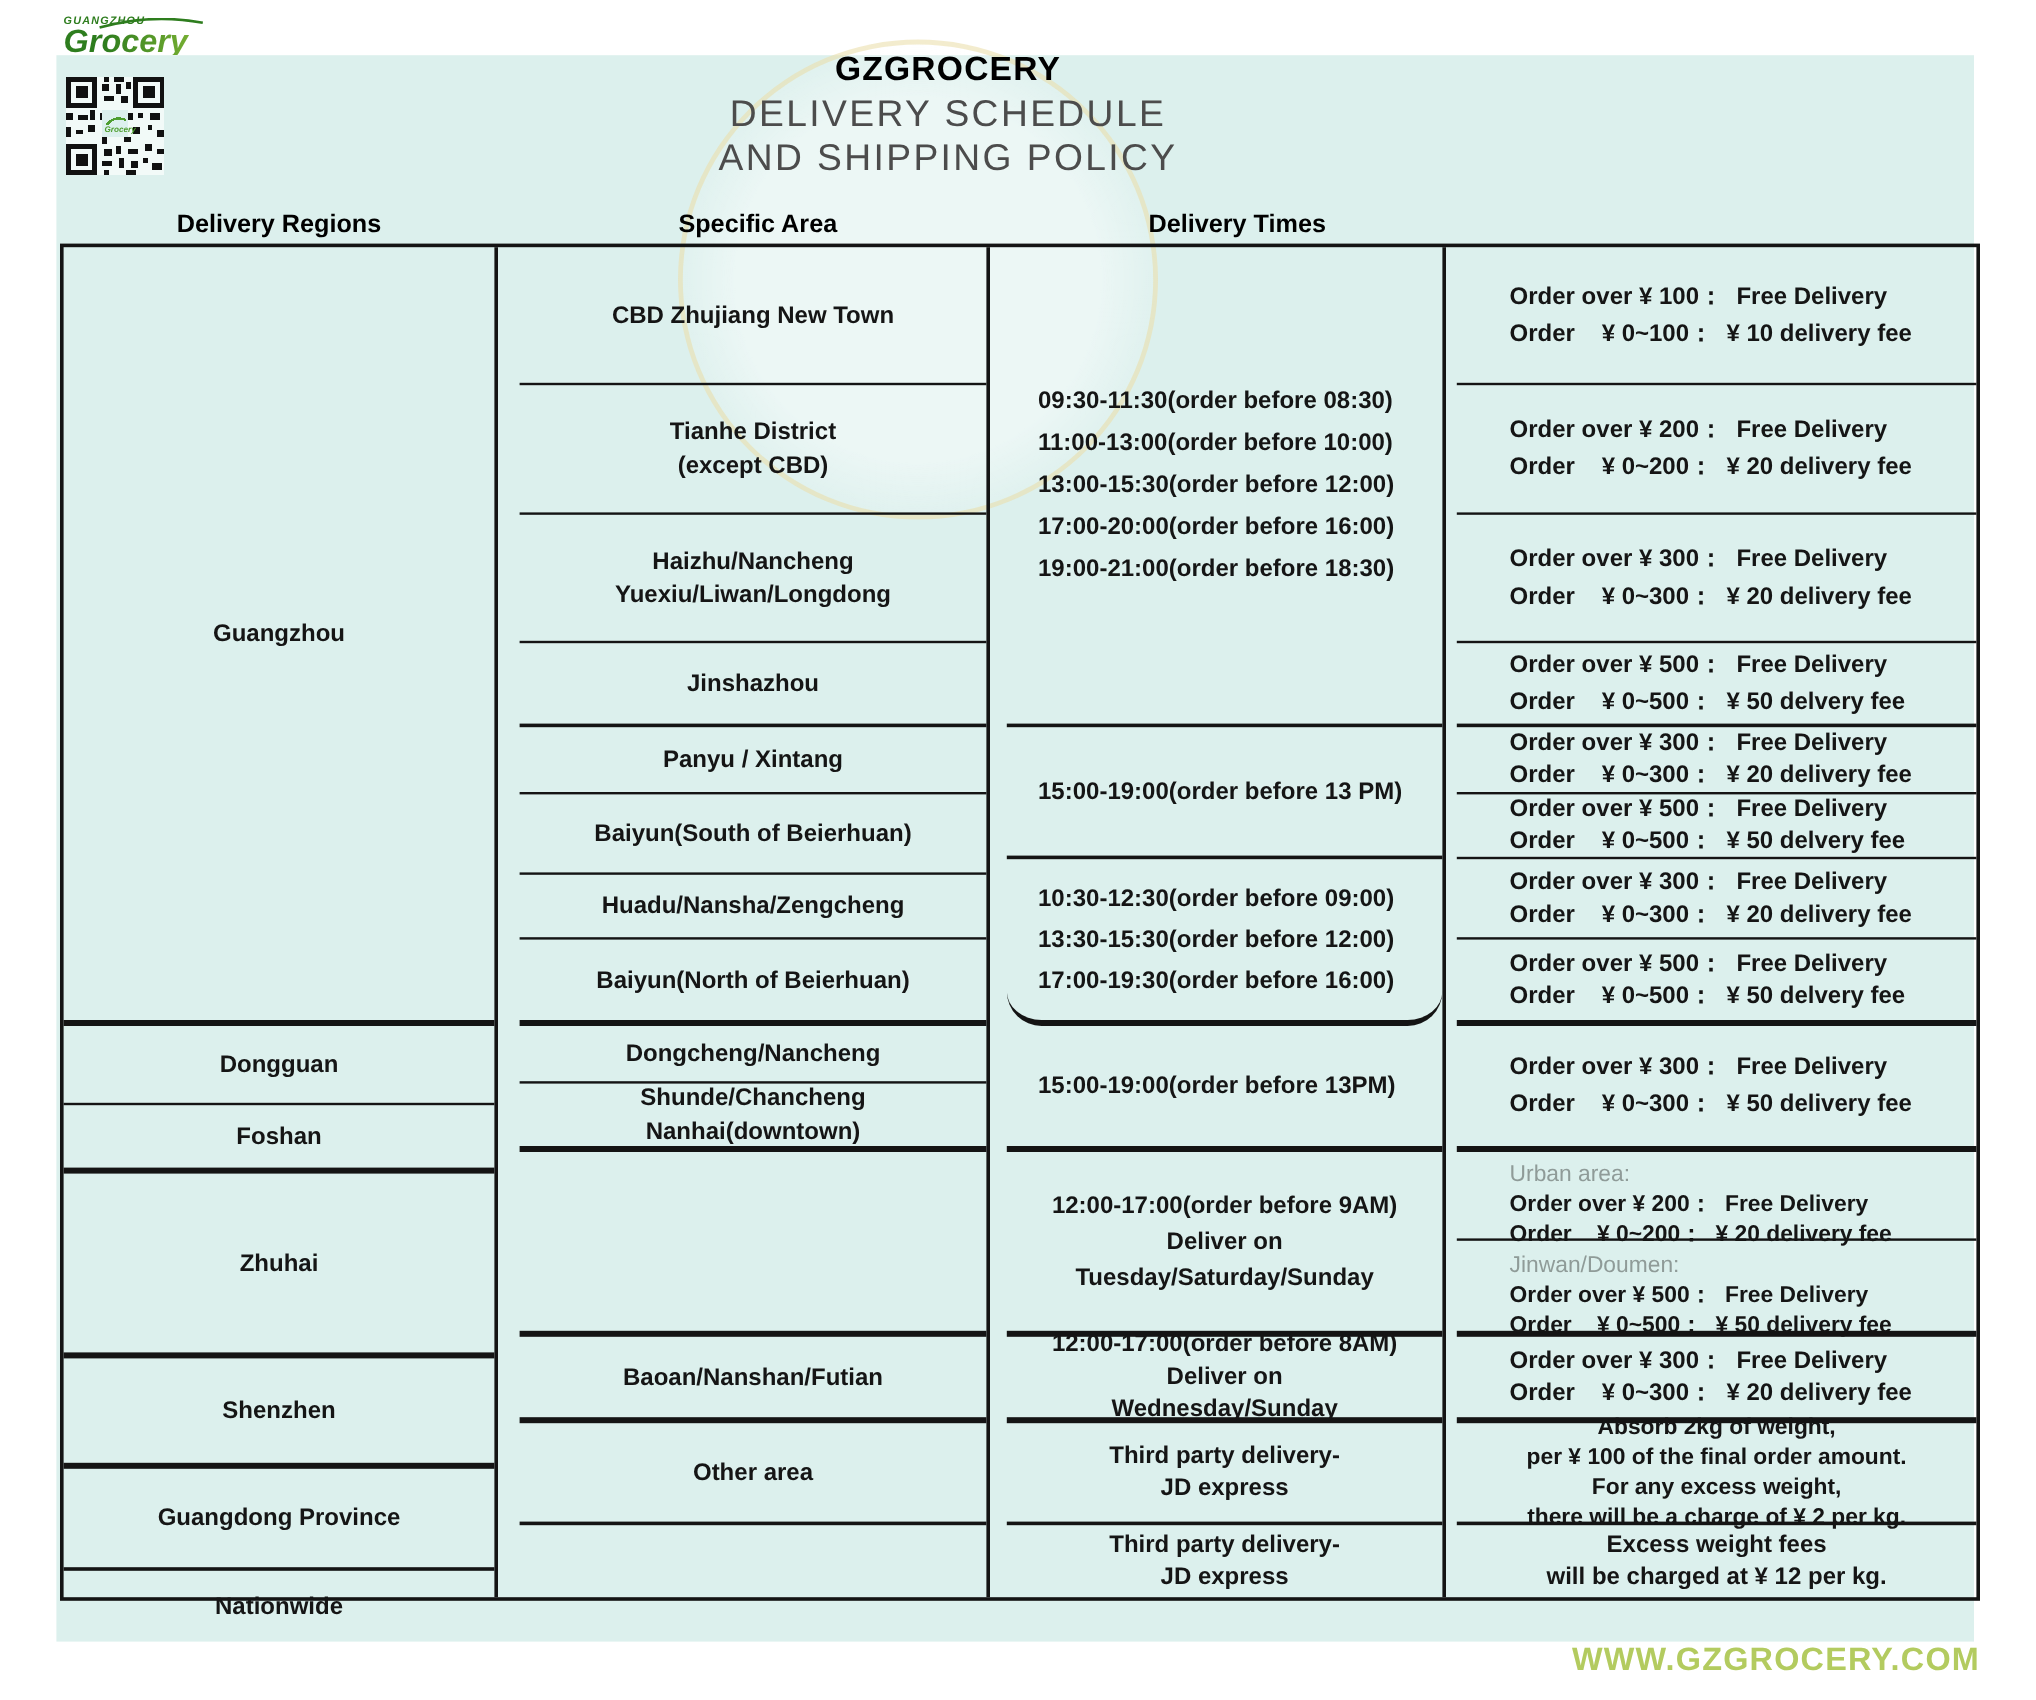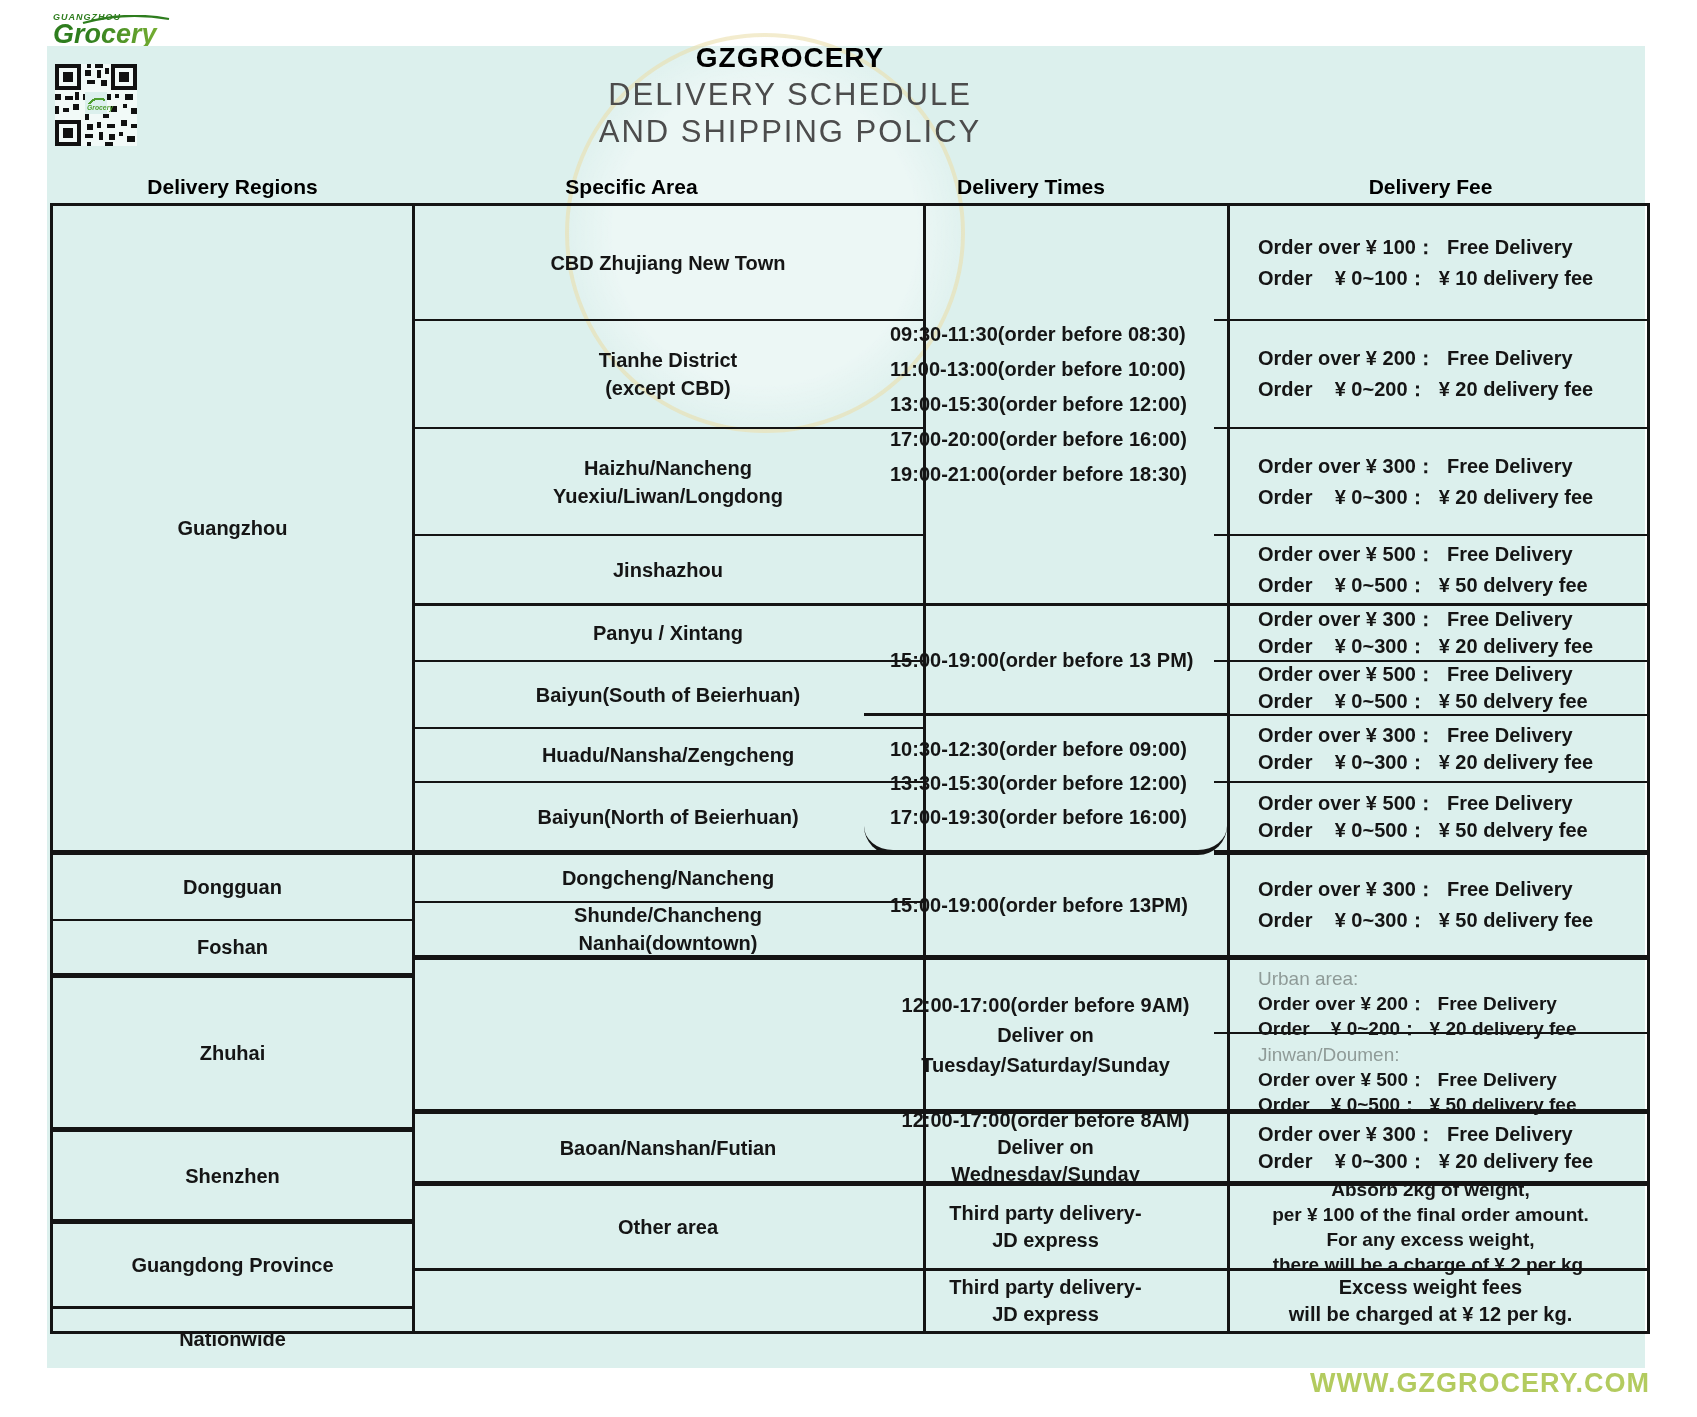--- a/index.html
+++ b/index.html
@@ -22,22 +22,22 @@
   #titleblock{position:absolute;left:520px;top:42px;width:540px;text-align:center;}
   #titleblock .t1{font-size:28px;font-weight:800;letter-spacing:1px;color:#000000;}
   #titleblock .t2{font-size:31px;font-weight:400;letter-spacing:2px;color:#4c4c4c;line-height:33px;margin-top:4px;}
   
   .hdr{position:absolute;top:172px;height:30px;line-height:30px;text-align:center;
        font-size:21px;font-weight:700;color:#000000;}
   
   #tbl{position:absolute;left:50px;top:203px;width:1600px;height:1131px;border:3px solid #141414;box-sizing:border-box;}
   .col{position:absolute;top:0;height:1125px;box-sizing:border-box;}
   #col-regions{left:0;width:362px;border-right:3px solid #141414;}
-  #col-areas{left:360px;width:513px;border-right:3px solid #141414;}
-  #col-times{left:811px;width:366px;border-right:3px solid #141414;}
+  #col-areas{left:380px;width:392px;border-right:3px solid #141414;}
+  #col-times{left:786px;width:366px;border-right:3px solid #141414;}
   #col-fees{left:1161px;width:433px;}
   .c{box-sizing:border-box;width:100%;display:flex;flex-direction:column;justify-content:center;align-items:center;
      font-size:20px;font-weight:700;line-height:28px;text-align:center;}
   .bb2{border-bottom:2px solid #141414;}
   .bb3{border-bottom:3px solid #141414;}
   .bb5{border-bottom:5px solid #141414;}
   .left{align-items:flex-start;text-align:left;padding-left:26px;}
   .feeL{align-items:flex-start;text-align:left;padding-left:44px;}
   .lh35{line-height:35px;}
   .lh34{line-height:34px;border-radius:29px;}
@@ -119,21 +119,20 @@
 
   <div id="titleblock">
     <div class="t1">GZGROCERY</div>
     <div class="t2">DELIVERY SCHEDULE</div>
     <div class="t2">AND SHIPPING POLICY</div>
   </div>
 
   <div class="hdr" style="left:50px;width:365px;">Delivery Regions</div>
   <div class="hdr" style="left:415px;width:433px;">Specific Area</div>
   <div class="hdr" style="left:848px;width:366px;">Delivery Times</div>
-  <div class="hdr" style="left:1214px;width:433px;">Delivery Fee</div>
 
   <div id="tbl">
 
     <div class="col" id="col-regions">
       <div class="c bb5" style="height:649px">
           <span>Guangzhou</span>
         </div>
       <div class="c bb2" style="height:66px">
           <span>Dongguan</span>
         </div>

